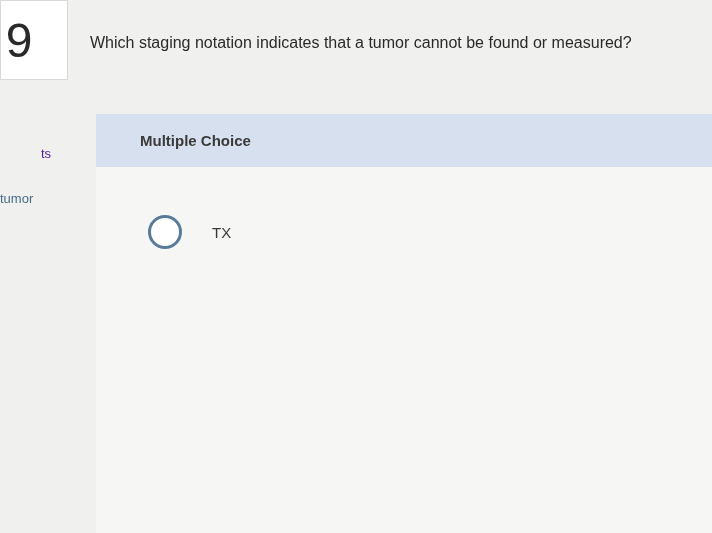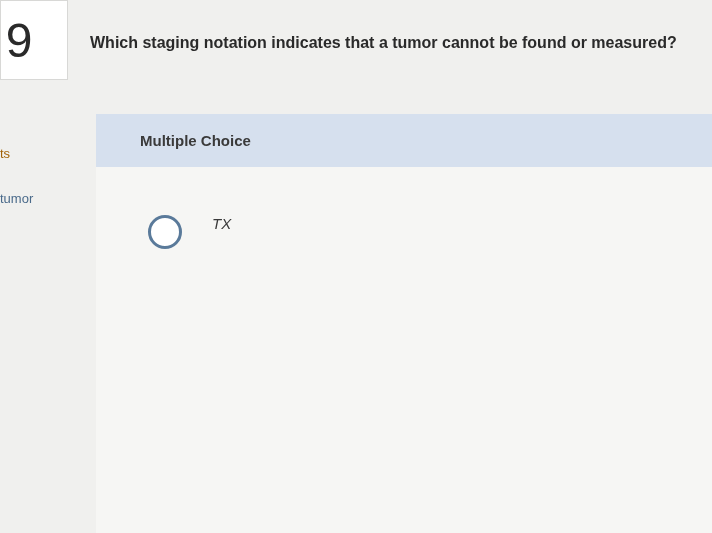--- a/index.html
+++ b/index.html
@@ -33,37 +33,38 @@
       color: #2a2a2a;
       margin-left: -30px;
     }
     .question-text {
       position: absolute;
       top: 34px;
       left: 90px;
       right: 0;
       font-size: 16px;
       color: #2a2a2a;
-      font-weight: 700;
+      font-weight: 400;
     }
     .sidebar {
       position: absolute;
       left: 0;
       top: 140px;
       width: 60px;
     }
     .sidebar-item {
       font-size: 13px;
       color: #4a6a8a;
       padding: 6px 0;
       margin-bottom: 18px;
       cursor: pointer;
     }
     .sidebar-item.partial {
-      color: #a16207;
+      color: #4c1d95;
+      margin-left: 41px;
     }
     .question-panel {
       position: absolute;
       top: 114px;
       left: 96px;
       right: 0;
       bottom: 0;
       background: #f6f6f4;
     }
     .panel-header {
@@ -71,23 +72,23 @@
       padding: 18px 44px;
       font-size: 15px;
       font-weight: 600;
       color: #3a3a3a;
     }
     .options-area {
       padding: 20px 0;
     }
     .option-row {
       display: flex;
+      align-items: center;
       padding: 28px 52px;
       cursor: pointer;
-      font-style: italic;
     }
     .radio-circle {
       width: 34px;
       height: 34px;
       border: 3px solid #5a7a9a;
       border-radius: 50%;
       background: #ffffff;
       flex-shrink: 0;
       margin-right: 30px;
     }

